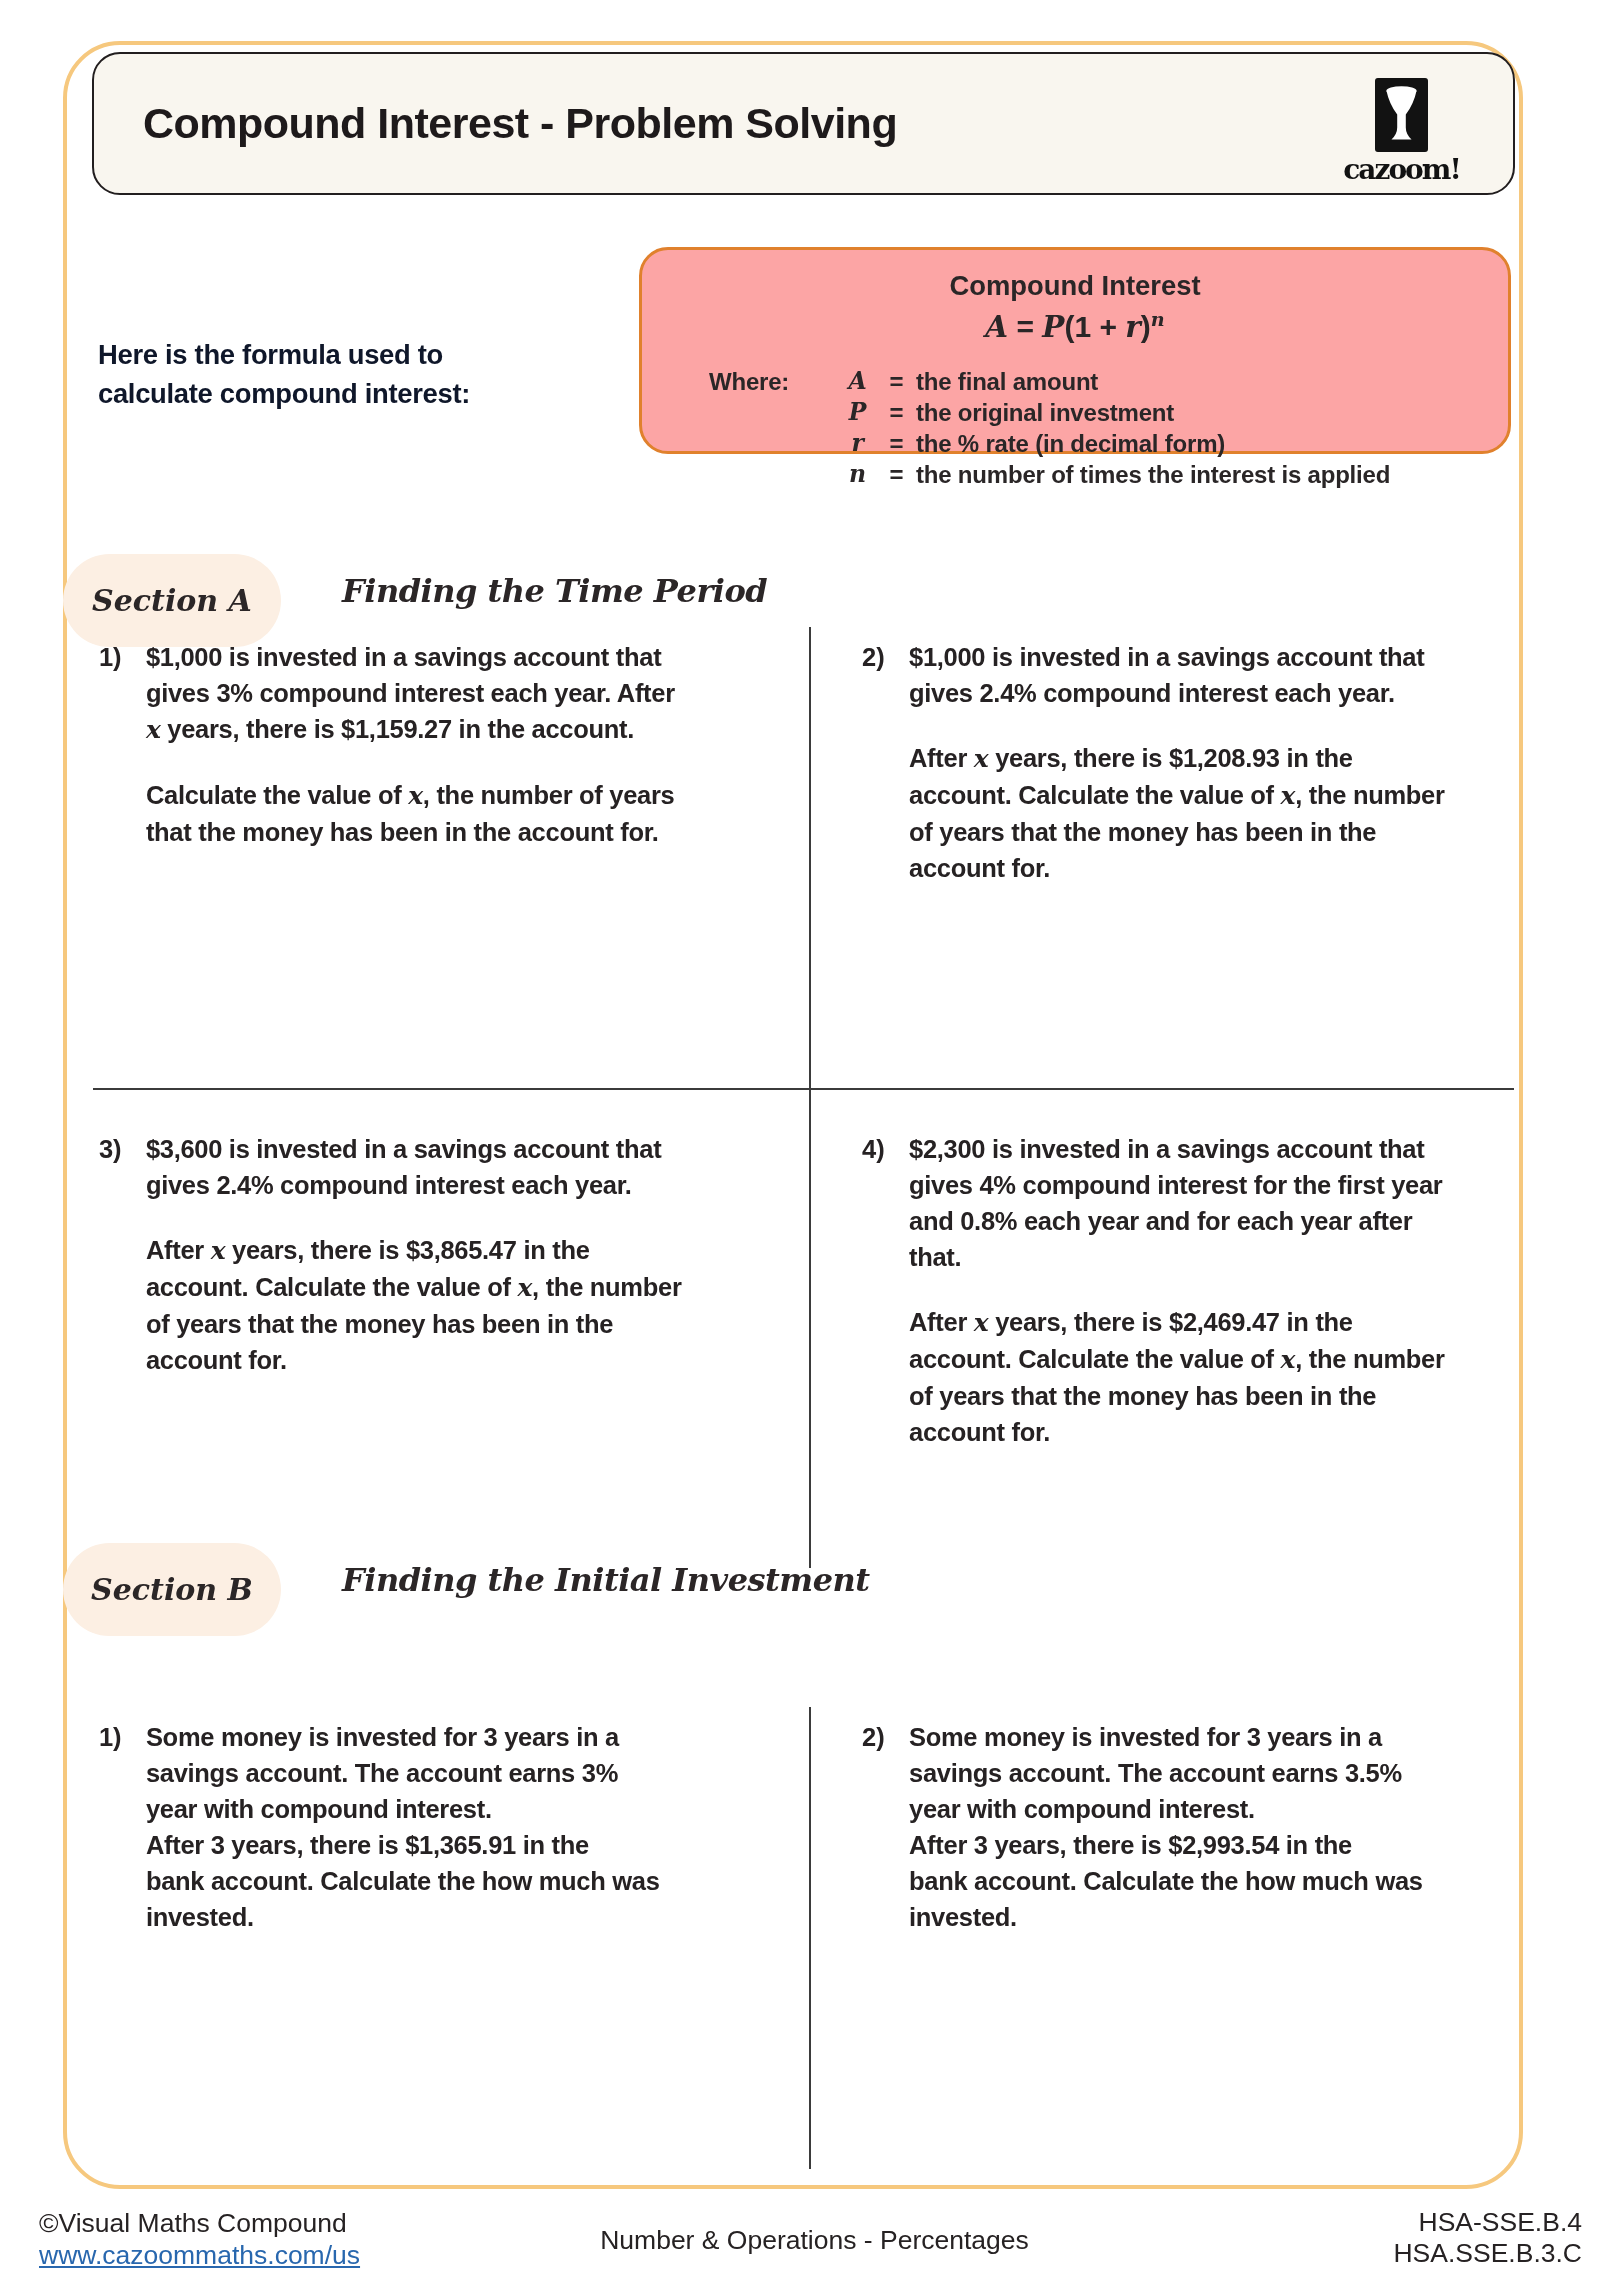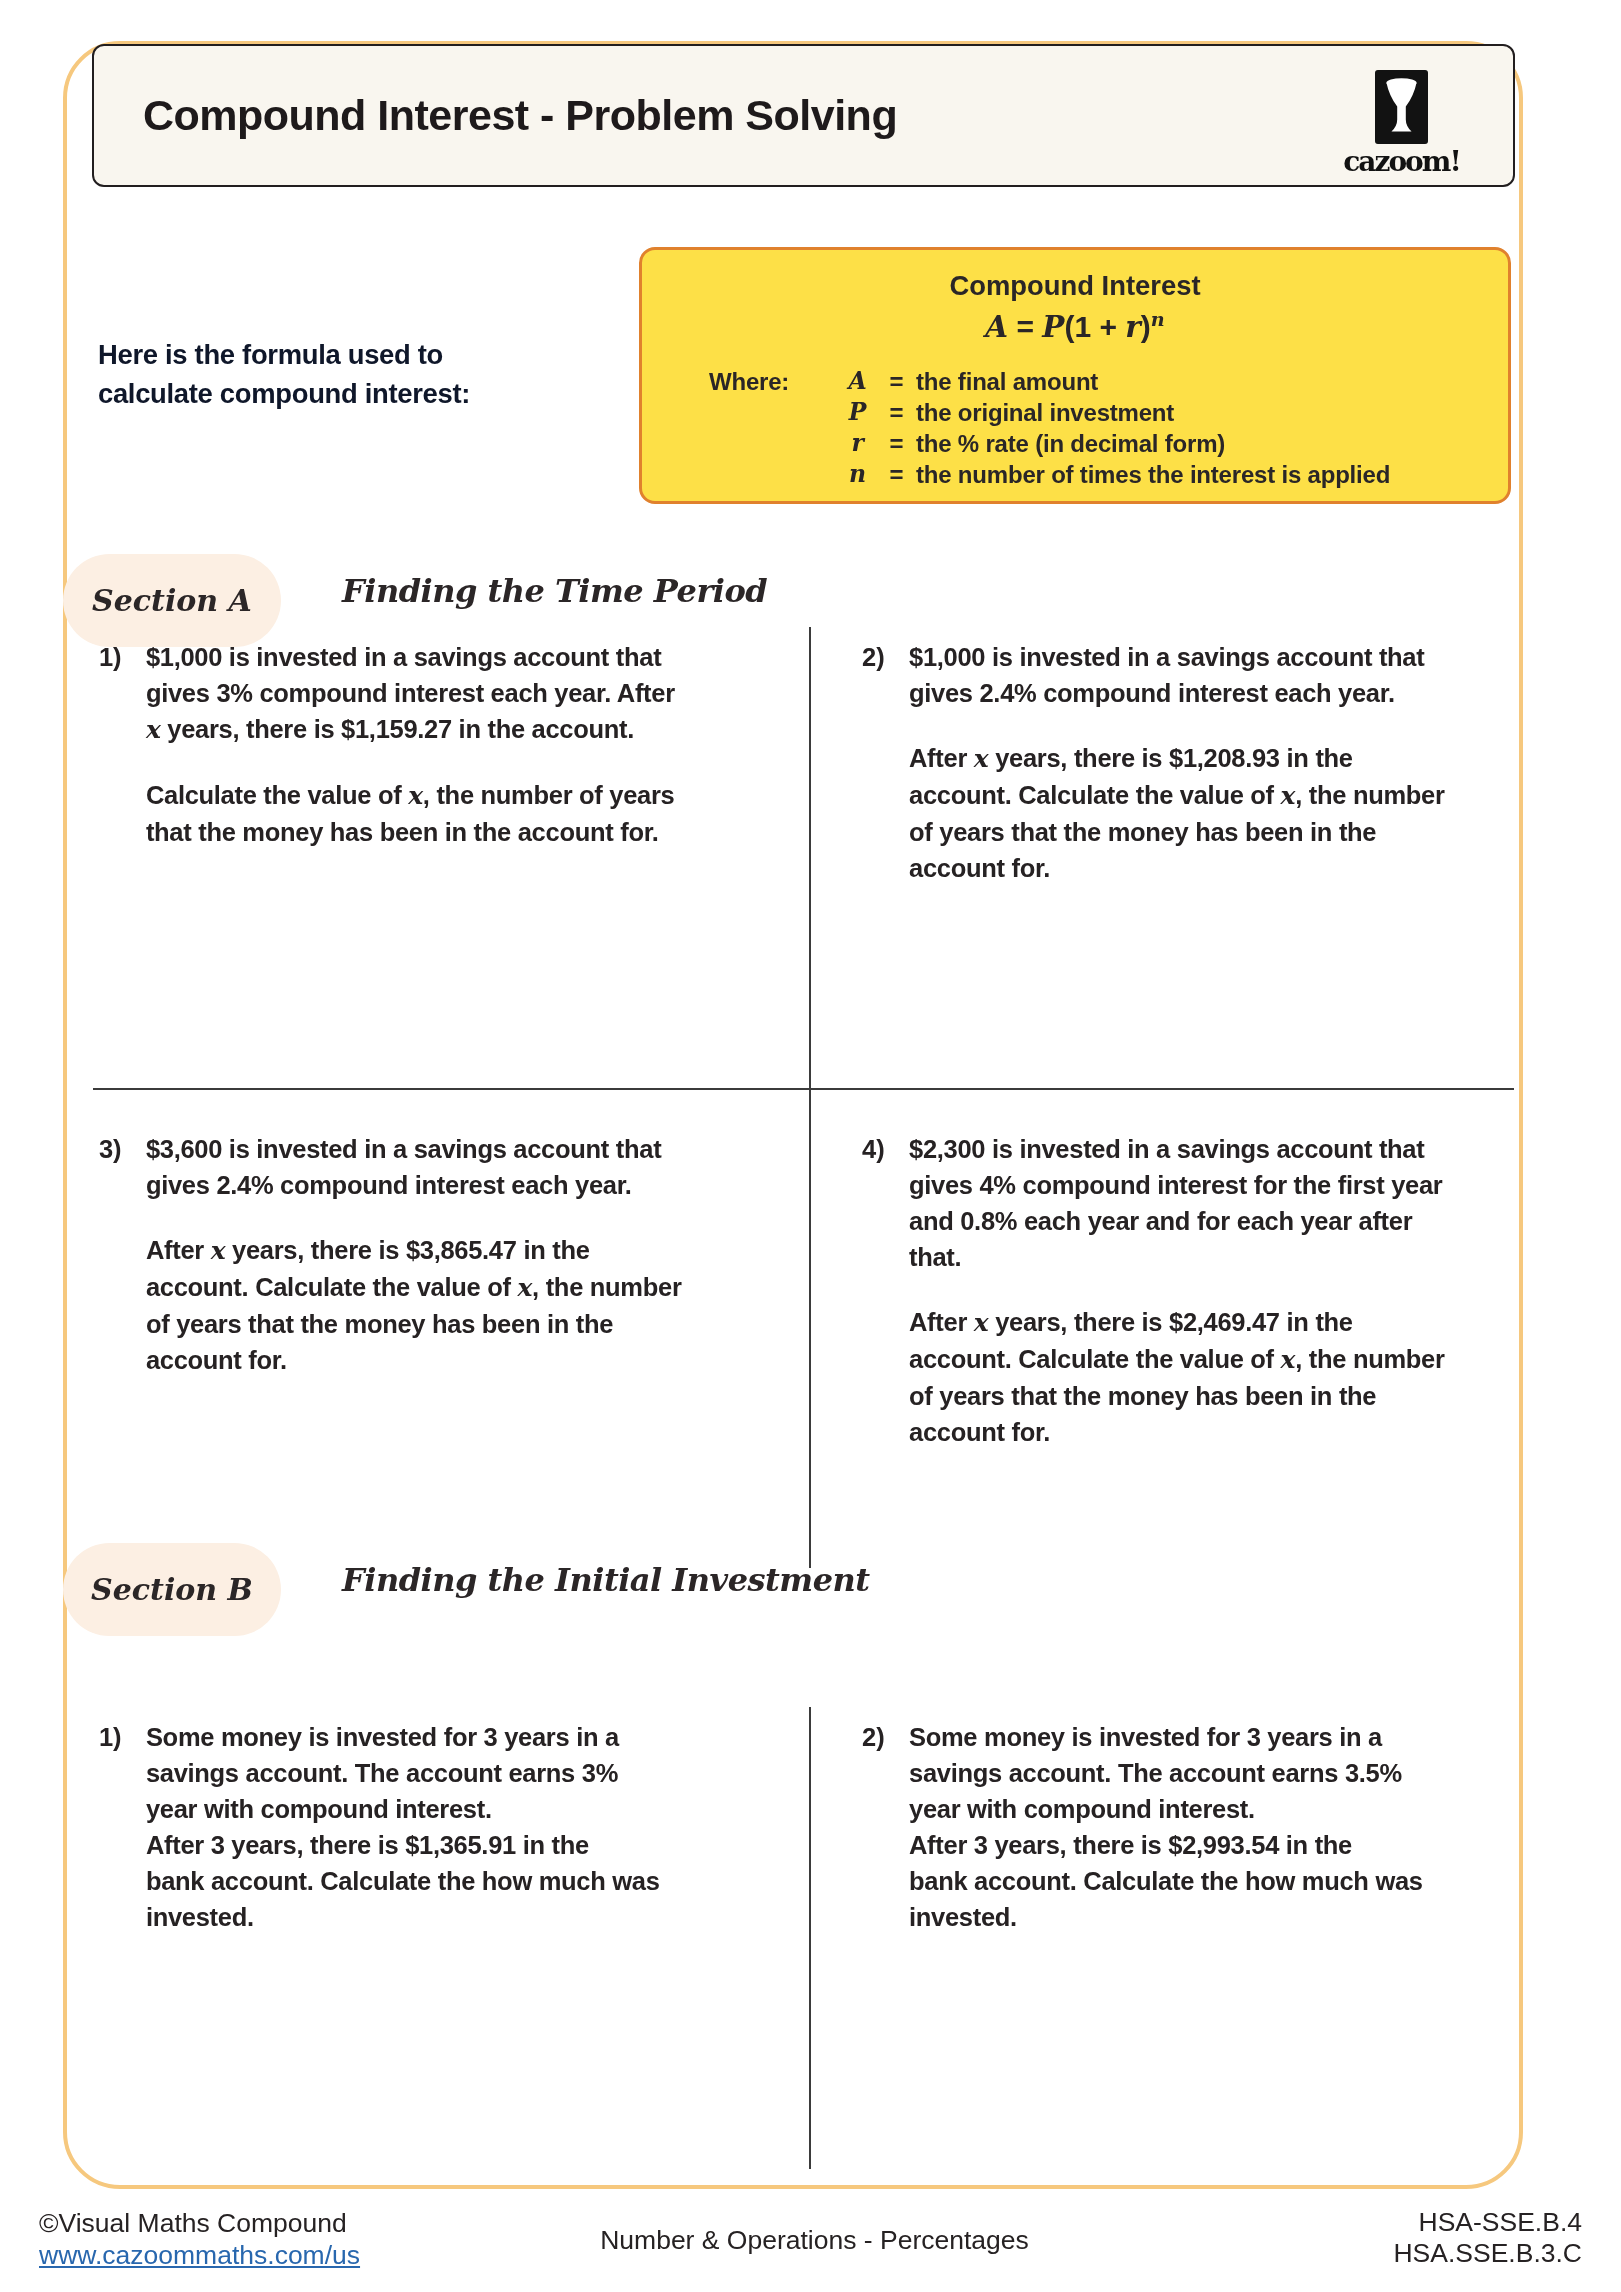--- a/index.html
+++ b/index.html
@@ -11,23 +11,23 @@
   .sheet { position:absolute; inset:0; overflow:hidden; }
 
   
   .outer-border {
     position:absolute; left:63px; top:41px; width:1460px; height:2148px;
     border:4.9px solid #F6C87E; border-radius:57px; box-sizing:border-box;
   }
 
   
   .title-box {
-    position:absolute; left:92px; top:44px; width:1423px; height:143px;
+    position:absolute; left:92px; top:52px; width:1423px; height:143px;
     box-sizing:border-box; background:#F9F6EF; border:2.9px solid #221E1F;
-    border-radius:12px; display:flex; align-items:center;
+    border-radius:28px; display:flex; align-items:center;
   }
   .page-title {
     margin:0 0 0 49px; font-size:43px; font-weight:bold; letter-spacing:-0.5px;
     color:#1E1A1B;
   }
   .logo { position:absolute; top:23.5px; right:43px; width:137px; text-align:center; }
   .logo-mark {
     width:53px; height:74px; background:#121212; margin:0 auto;
     border-radius:2.9px; display:flex; align-items:center; justify-content:center;
   }
@@ -38,23 +38,23 @@
 
   
   .intro {
     position:absolute; left:98px; top:335px; width:490px;
     font-size:27.4px; font-weight:bold; letter-spacing:-0.3px;
     line-height:39px; white-space:pre-line; color:#0f172a;
   }
 
   
   .formula-box {
-    position:absolute; left:639px; top:247px; width:872px; height:257px;
-    box-sizing:border-box; background:#fde047; border:3.9px solid #E0812D;
-    border-radius:16px; padding-top:19.6px;
+    position:absolute; left:639px; top:247px; width:872px; height:207px;
+    box-sizing:border-box; background:#fca5a5; border:3.9px solid #E0812D;
+    border-radius:29px; padding-top:19.6px;
   }
   .fb-title { text-align:center; font-size:27.4px; font-weight:bold; color:#2A2627; }
   .fb-formula { text-align:center; font-size:30px; font-weight:bold; margin-top:6.9px; color:#2A2627; }
   .fb-formula sup { font-size:0.65em; }
   .fb-where {
     display:flex; padding-left:67px; margin-top:21.6px;
     font-size:24px; font-weight:bold; letter-spacing:-0.2px;
     line-height:31px; color:#2A2627;
   }
   .fb-where-label { width:129px; flex:none; }

